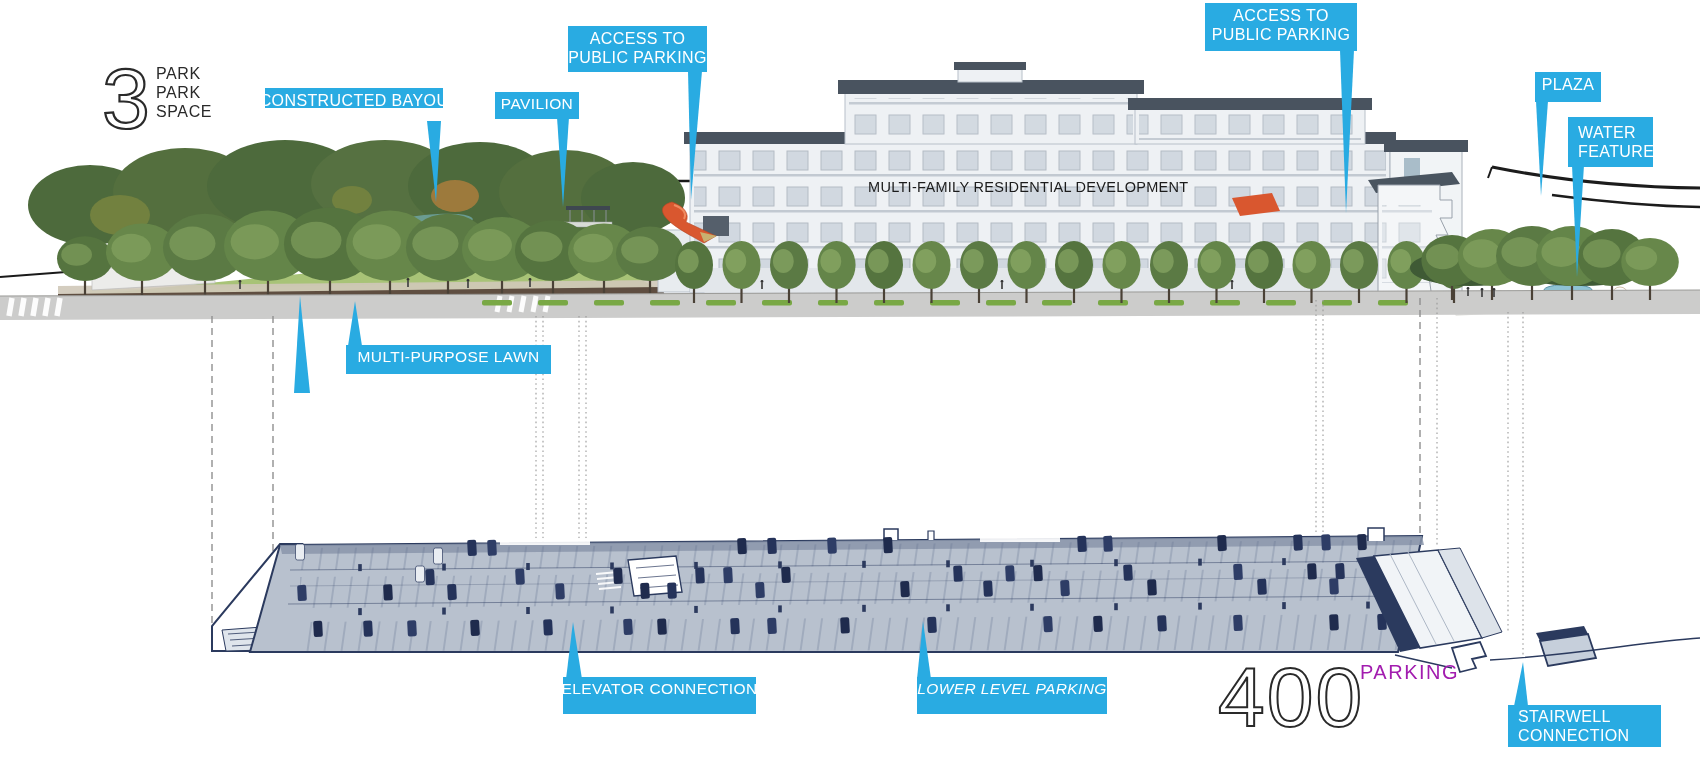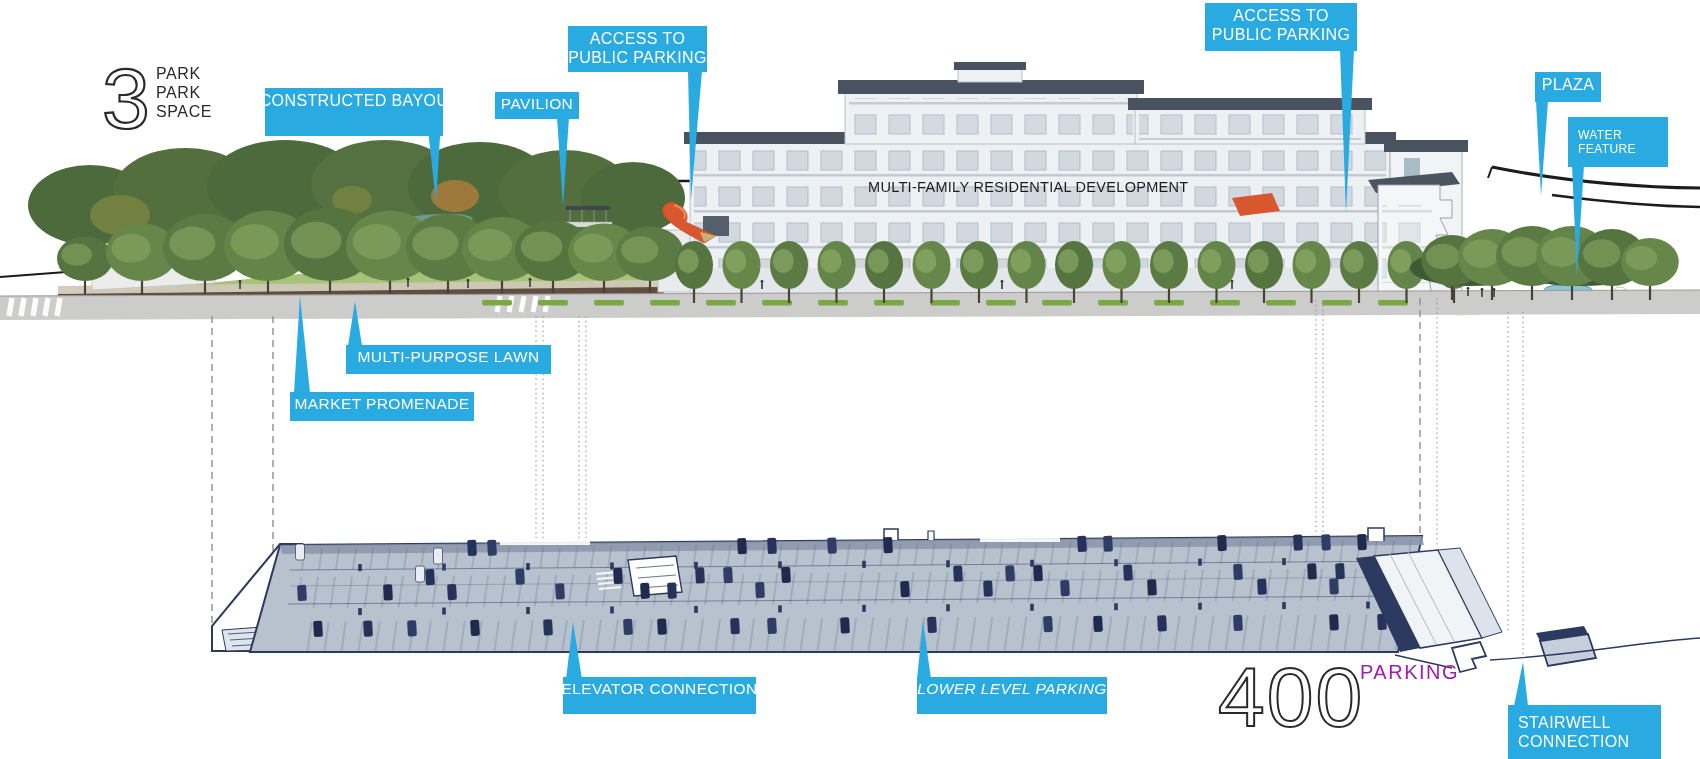--- a/index.html
+++ b/index.html
@@ -467,46 +467,45 @@
   <div class="acre-text">
     <span class="ln" style="display:block">PARK</span>
     <span class="ln" style="display:block">PARK</span>
     <span class="ln" style="display:block">SPACE</span>
   </div>
 
   <div class="bldg-label">MULTI-FAMILY RESIDENTIAL DEVELOPMENT</div>
 
   <div class="parking-word">PARKING</div>
 
-  <div class="callout" style="left:265px;top:88px;width:178px;height:48px;font-size:16px;">CONSTRUCTED BAYOU</div>
+  <div class="callout" style="left:265px;top:88px;width:178px;height:20px;font-size:16px;">CONSTRUCTED BAYOU</div>
 
   <div class="callout" style="left:495px;top:92px;width:84px;height:27px;padding:3px 13px;">PAVILION</div>
 
   <div class="callout" style="left:568px;top:26px;width:139px;height:46px;font-size:16px;">
     <span class="ln">ACCESS TO</span>
     <span class="ln">PUBLIC PARKING</span>
   </div>
 
   <div class="callout" style="left:1205px;top:3px;width:152px;height:48px;font-size:16px;">
     <span class="ln">ACCESS TO</span>
     <span class="ln">PUBLIC PARKING</span>
   </div>
 
   <div class="callout" style="left:1535px;top:72px;width:66px;height:30px;font-size:16px;">PLAZA</div>
 
-  <div class="callout left-align" style="left:1568px;top:117px;width:100px;height:50px;font-size:12px;padding-left:10px;">
+  <div class="callout left-align" style="left:1568px;top:117px;width:85px;height:50px;font-size:16px;padding-left:10px;">
     <span class="ln">WATER</span>
     <span class="ln">FEATURE</span>
   </div>
 
   <div class="callout" style="left:346px;top:345px;width:205px;height:29px;">MULTI-PURPOSE LAWN</div>
 
-  <div class="callout" style="left:290px;top:392px;width:184px;height:29px;">MARKET PROMENADE</div>
 
   <div class="callout" style="left:563px;top:677px;width:193px;height:37px;">ELEVATOR CONNECTION</div>
 
   <div class="callout" style="left:917px;top:677px;width:190px;height:37px;font-style:italic;">LOWER LEVEL PARKING</div>
 
-  <div class="callout left-align" style="left:1508px;top:705px;width:153px;height:54px;font-size:16px;padding-left:10px;">
+  <div class="callout left-align" style="left:1508px;top:705px;width:153px;height:42px;font-size:16px;padding-left:10px;">
     <span class="ln">STAIRWELL</span>
     <span class="ln">CONNECTION</span>
   </div>
 </div>
 
 </body></html>

